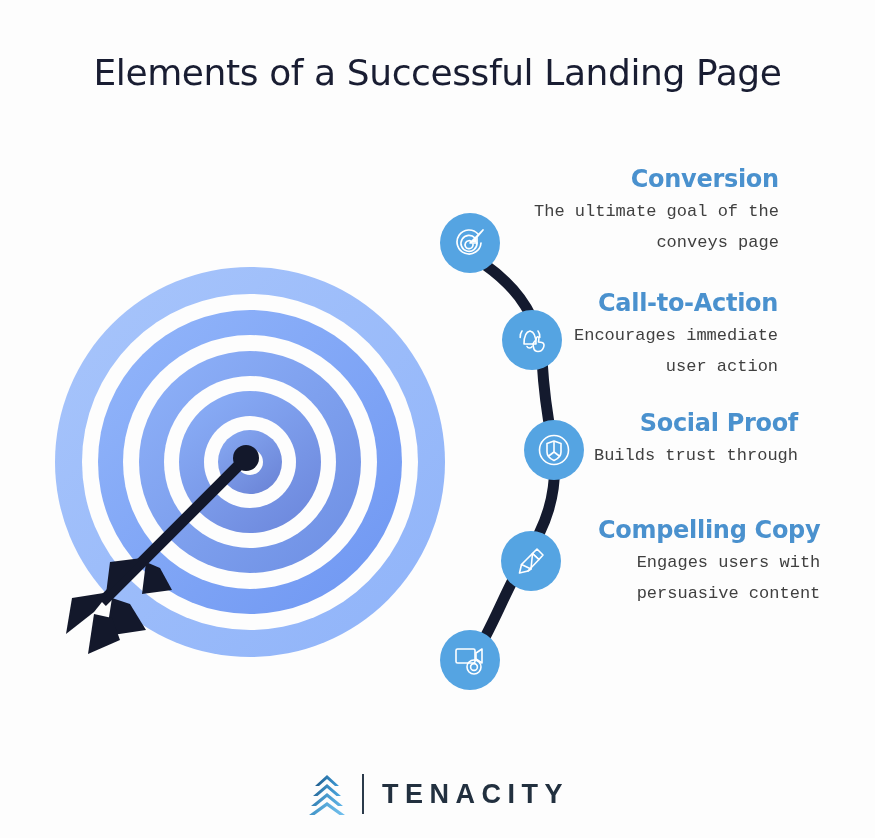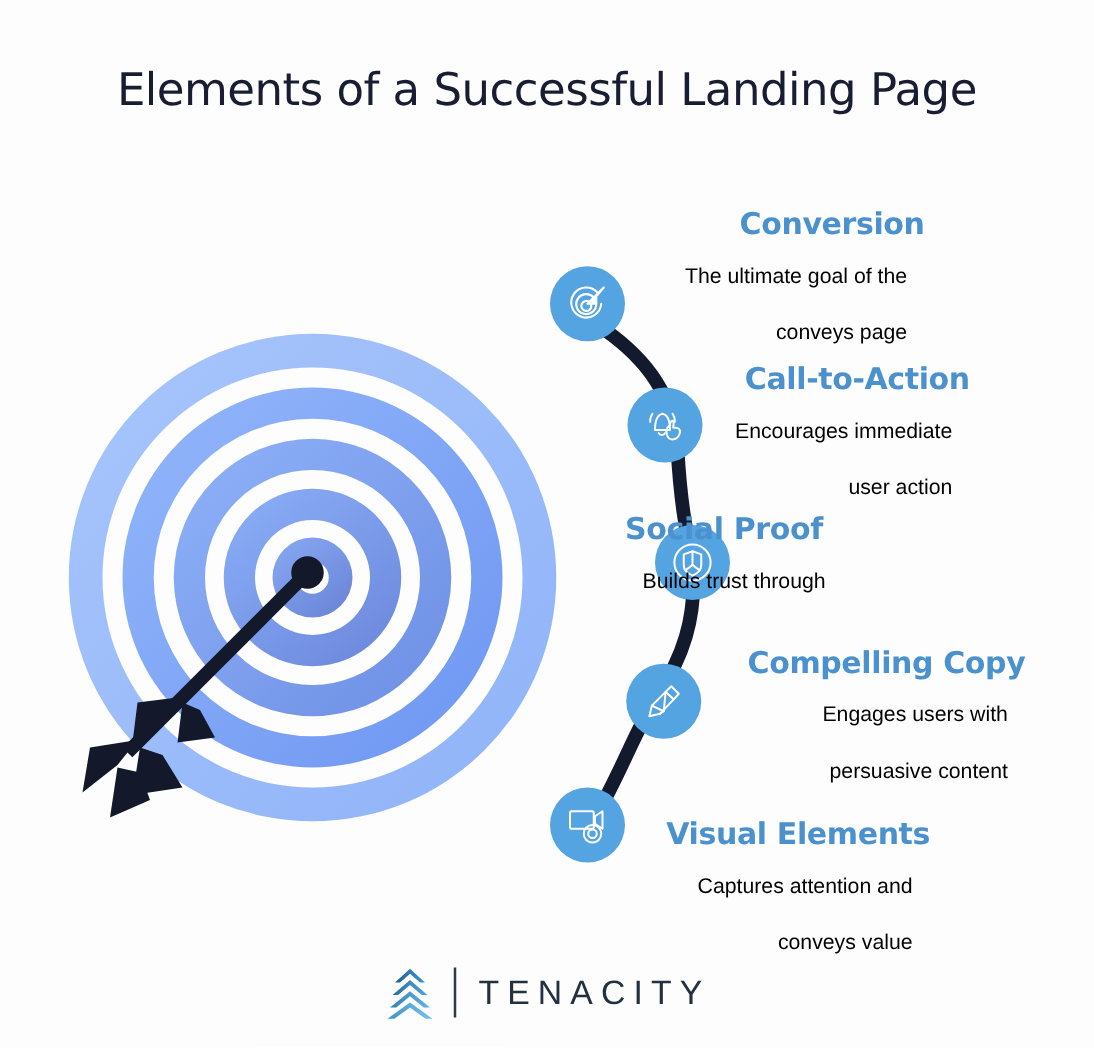--- a/index.html
+++ b/index.html
@@ -69,28 +69,28 @@
     font-family: "DejaVu Sans", sans-serif;
     font-size: 24px;
     font-weight: 700;
     color: #4a91ce;
     letter-spacing: -0.3px;
     line-height: 1.1;
     white-space: nowrap;
     margin: 0 0 5px 0;
   }
   .step-desc {
-    font-family: Liberation Sans, sans-serif;
+    font-family: Liberation Mono, monospace;
     font-size: 17px;
     line-height: 1.78;
-    color: #000000;
-    margin: 14px;
+    color: #404040;
+    margin: 0;
     white-space: nowrap;
   }
-  .align-right { text-align: left; }
+  .align-right { text-align: right; }
   .align-left  { text-align: right; }
 
   
   .footer-logo {
     position: absolute;
     left: 0;
     top: 772px;
     width: 875px;
     display: flex;
     align-items: center;
@@ -99,21 +99,21 @@
   }
   .logo-mark { display: block; }
   .logo-divider {
     width: 2px;
     height: 40px;
     background: #2b3a4a;
   }
   .logo-word {
     font-family: "Liberation Sans", sans-serif;
     font-size: 27px;
-    font-weight: 400;
+    font-weight: 700;
     letter-spacing: 6.5px;
     color: #22303f;
     padding-left: 4px;
   }
 </style>
 </head>
 <body>
 
 <div id="infographic">
 
@@ -258,25 +258,20 @@
     <p class="step-heading">Social Proof</p>
     <p class="step-desc">Builds trust through</p>
   </div>
 
   <div class="step-text align-left" style="left:598px; top:517px;">
     <p class="step-heading">Compelling Copy</p>
     <p class="step-desc">Engages users with</p>
     <p class="step-desc">persuasive content</p>
   </div>
 
-  <div class="step-text align-left" style="left:533px; top:654px;">
-    <p class="step-heading">Visual Elements</p>
-    <p class="step-desc">Captures attention and</p>
-    <p class="step-desc">conveys value</p>
-  </div>
 
   <div class="footer-logo">
     <svg class="logo-mark" width="42" height="44" viewBox="0 0 42 44">
       <defs>
         <linearGradient id="chev1" x1="0" y1="0" x2="1" y2="0">
           <stop offset="0%" stop-color="#1f5d8e"></stop>
           <stop offset="100%" stop-color="#3d9ad6"></stop>
         </linearGradient>
         <linearGradient id="chev2" x1="0" y1="0" x2="1" y2="0">
           <stop offset="0%" stop-color="#2a6d9e"></stop>

